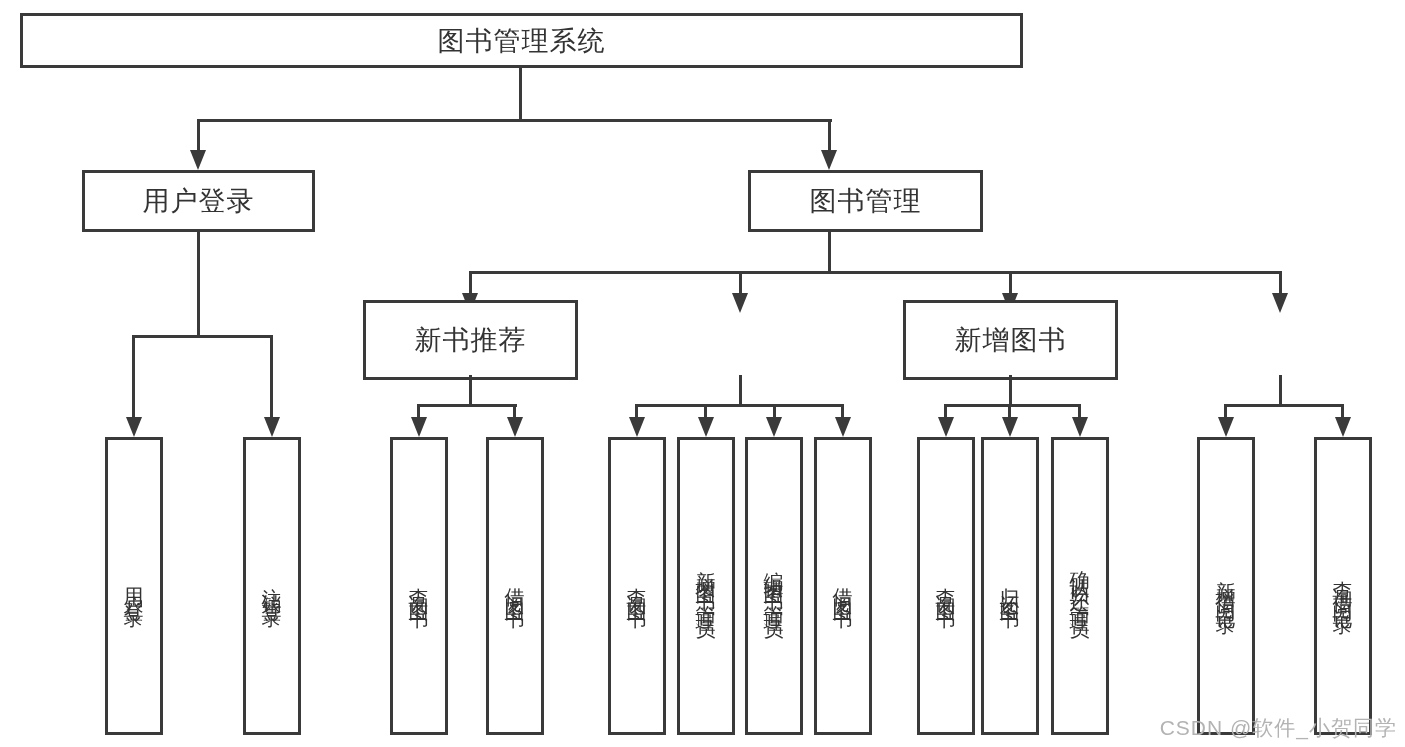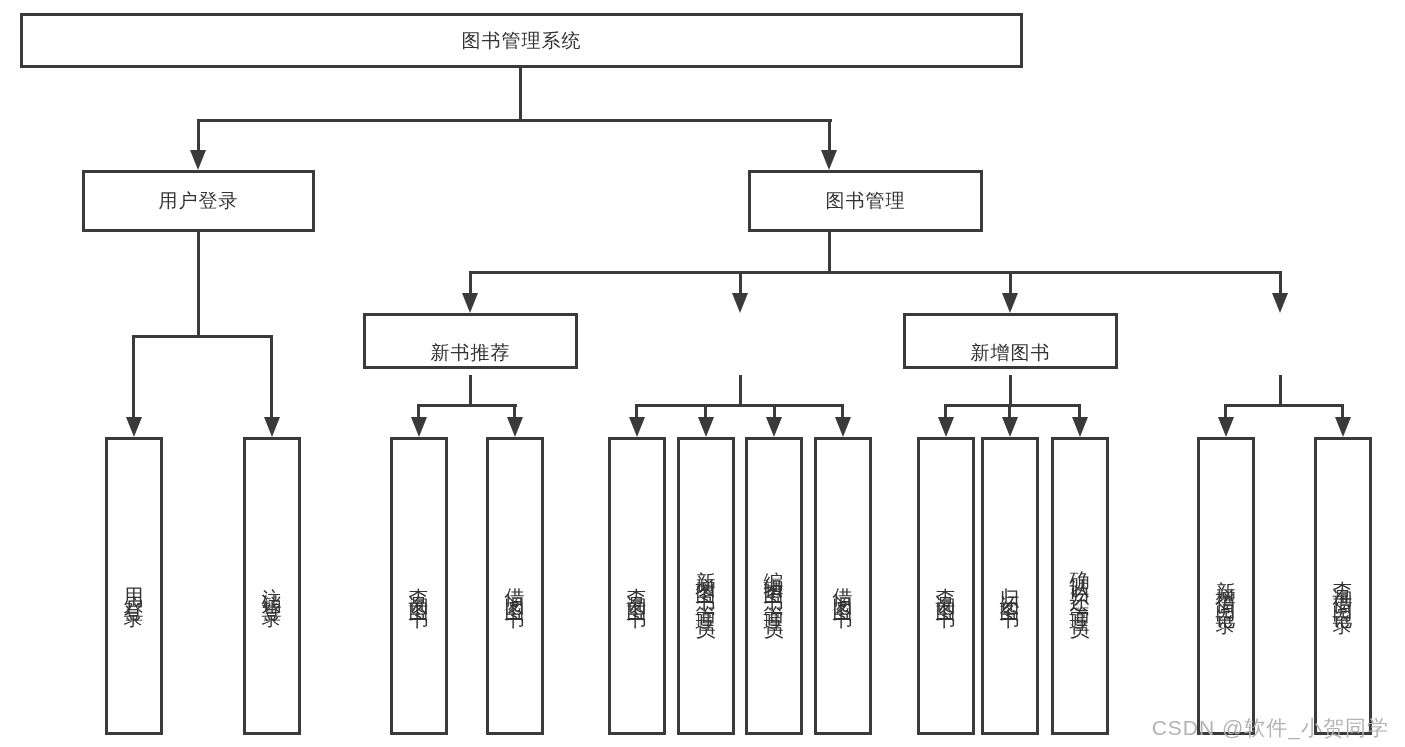--- a/index.html
+++ b/index.html
@@ -20,28 +20,28 @@
   }
   
   .node {
     position: absolute;
     background: #fff;
     border: 3px solid var(--line);
     display: flex;
     align-items: center;
     justify-content: center;
     color: var(--text);
-    font-size: 19px;
+    font-size: 27px;
     letter-spacing: 1px;
     white-space: nowrap;
   }
   .root  { left: 20px;   top: 13px;  width: 1003px; height: 55px; }
   .lv2a  { left: 82px;   top: 170px; width: 233px;  height: 62px; }
   .lv2b  { left: 748px;  top: 170px; width: 235px;  height: 62px; }
-  .lv3   { top: 313px;   width: 215px; height: 56px; align-items: flex-end; }
+  .lv3   { top: 300px;   width: 215px; height: 80px; }
   .g1 { left: 363px; }  .g2 { left: 633px; }  .g3 { left: 903px; }  .g4 { left: 1173px; }
   
   .leaf {
     position: absolute;
     top: 437px;
     width: 58px;
     height: 298px;
     background: #fff;
     border: 3px solid var(--line);
     display: flex;
@@ -61,21 +61,21 @@
   .hl { position: absolute; height: 3px; background: var(--line); }
   .ar {
     position: absolute;
     width: 0; height: 0;
     border-left: 8px solid transparent;
     border-right: 8px solid transparent;
     border-top: 20px solid var(--line);
   }
   .watermark {
     position: absolute;
-    right: 16px;
+    right: 8px;
     top: 714px;
     font-size: 21px;
     color: var(--wm);
     letter-spacing: 1px;
     white-space: nowrap;
   }
 </style>
 </head>
 <body>
 

